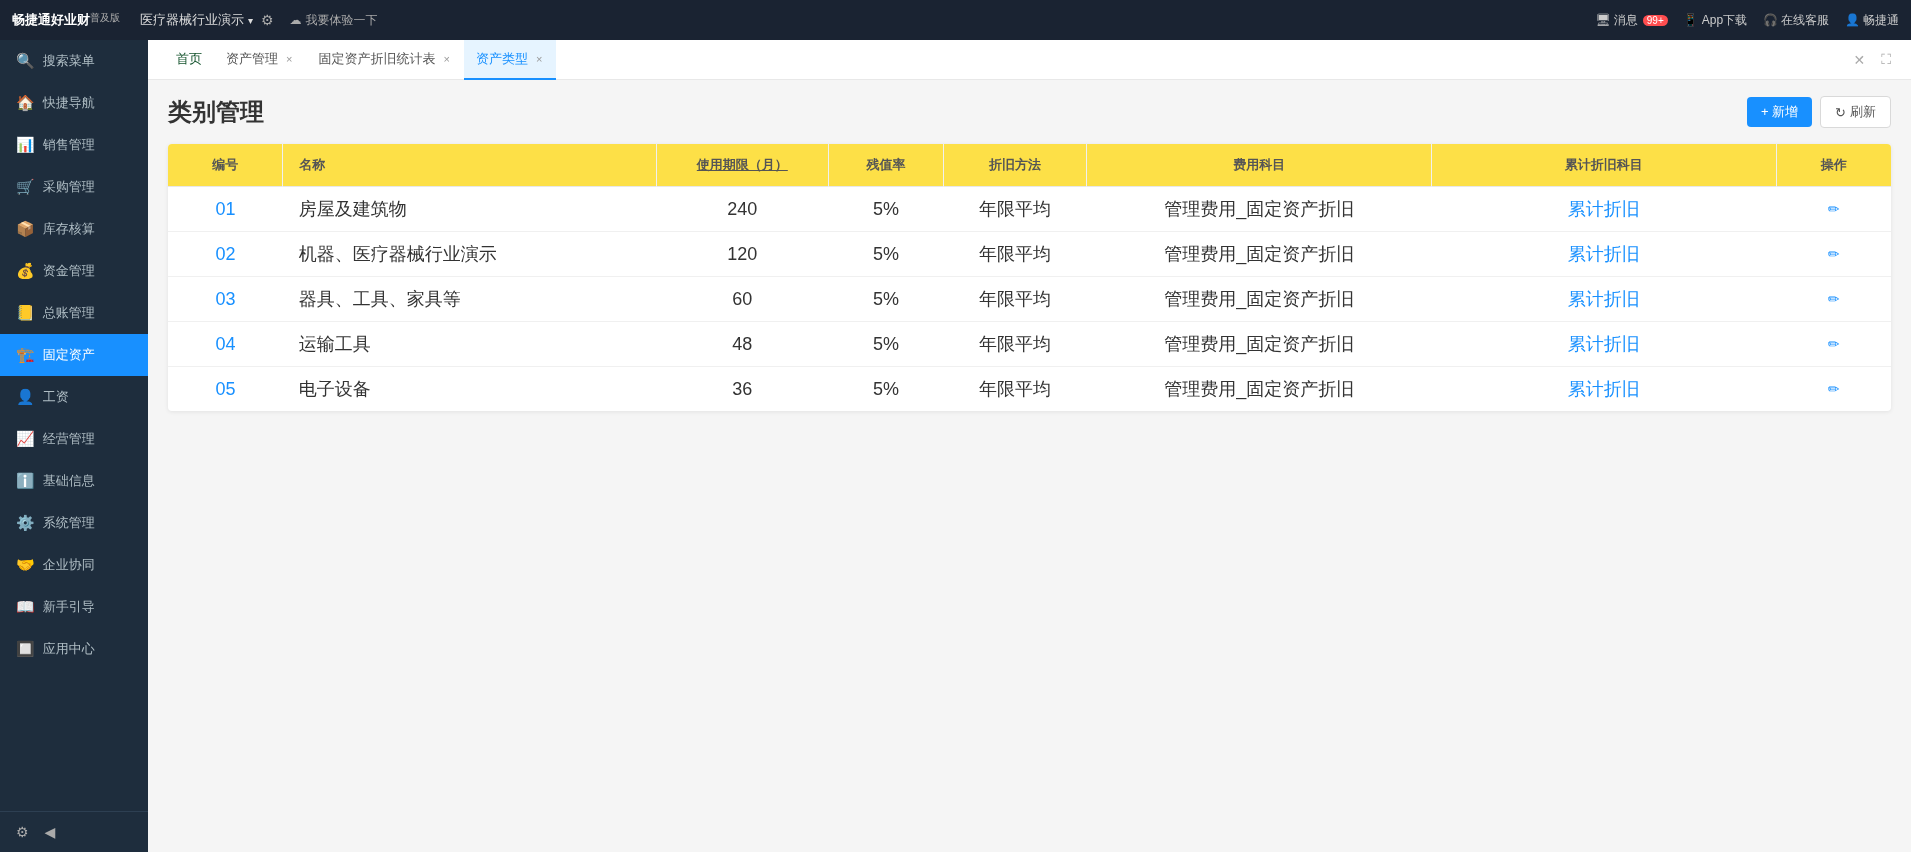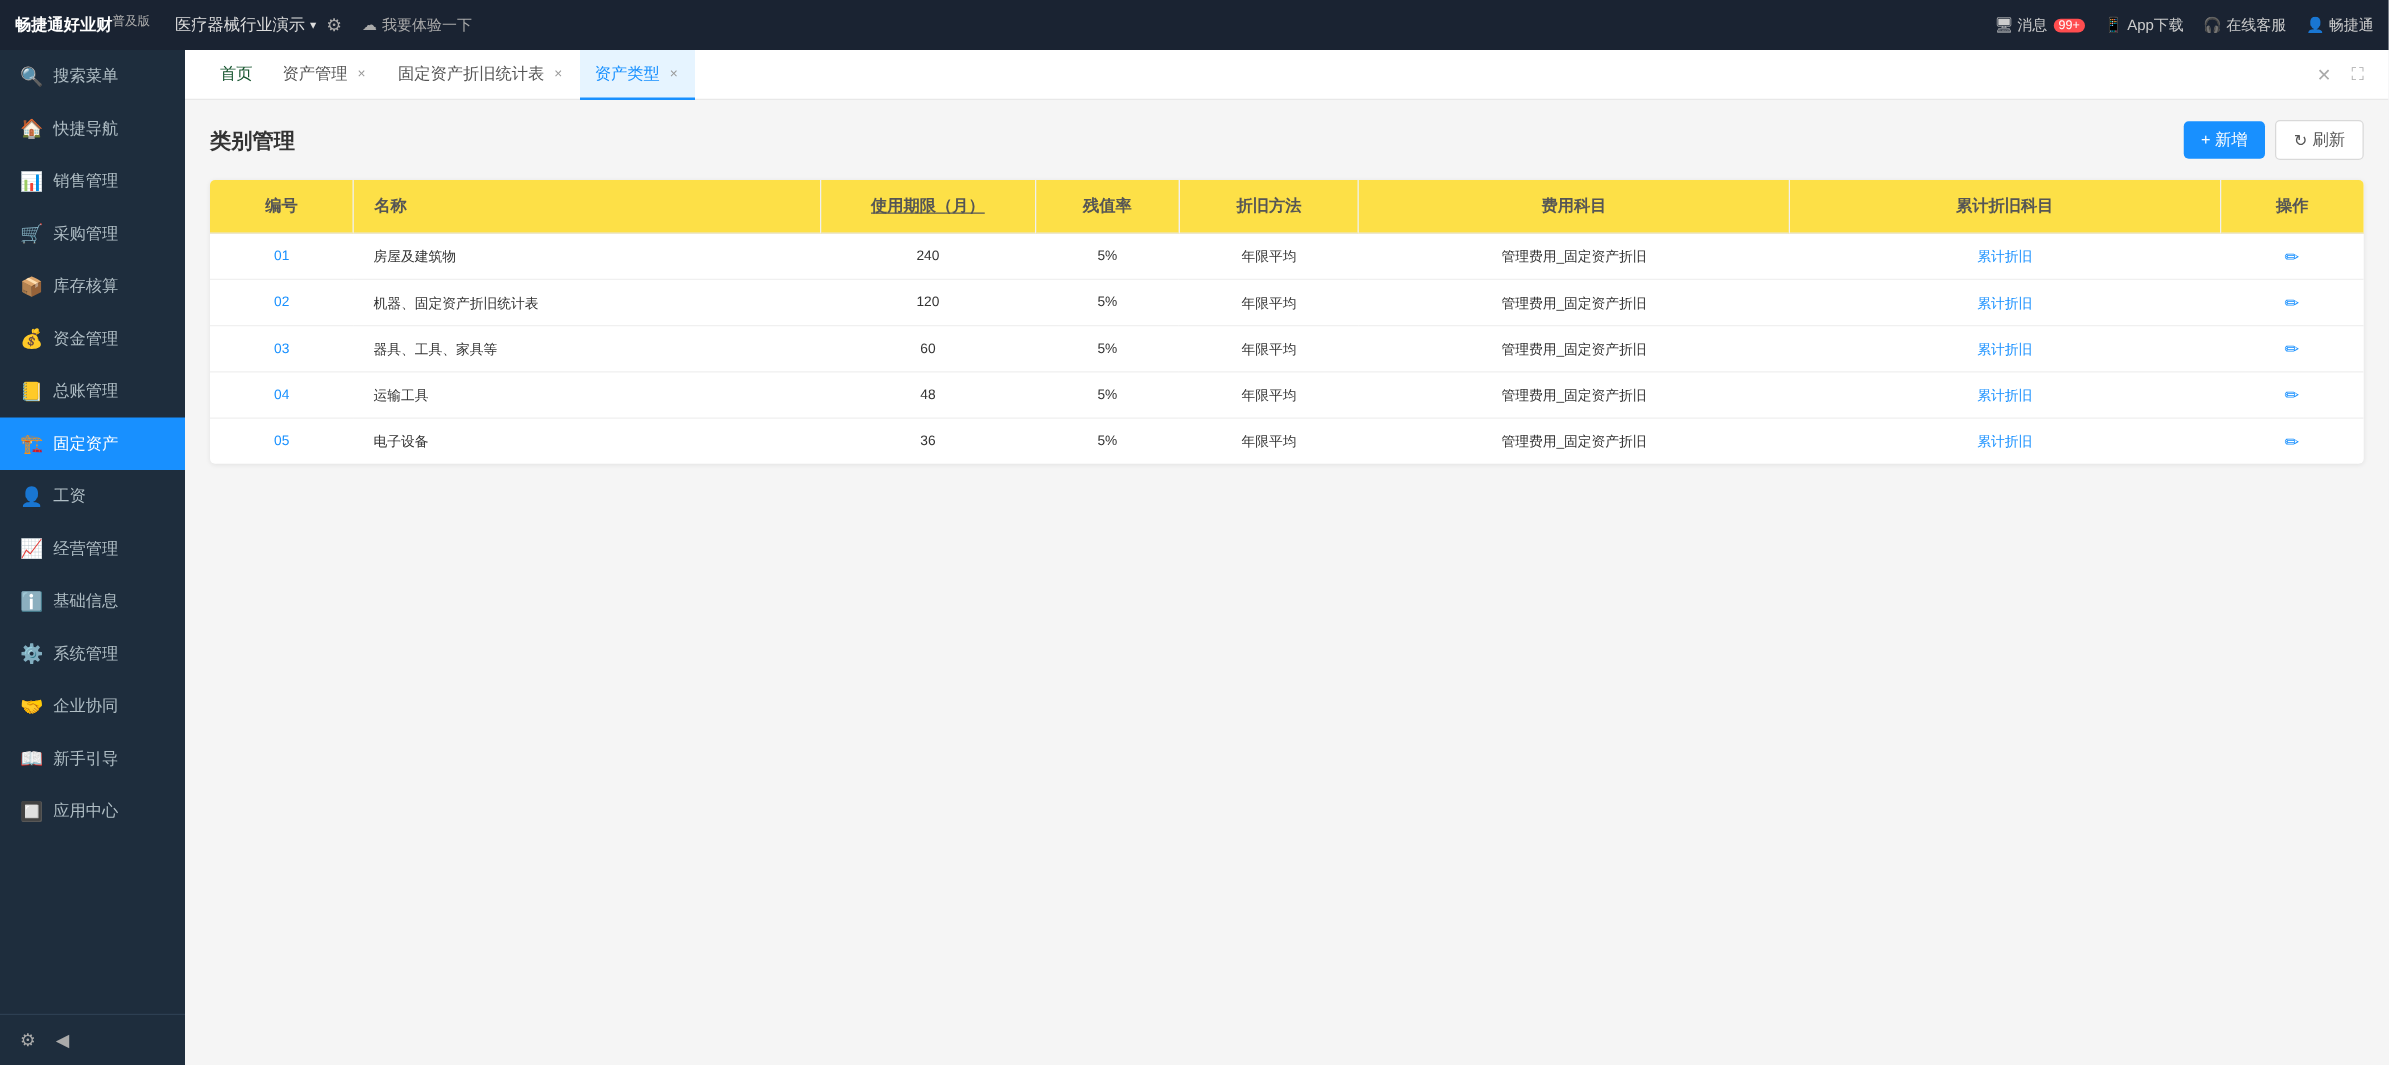--- a/index.html
+++ b/index.html
@@ -177,21 +177,21 @@
     }
 
     
     .page-header {
       display: flex;
       align-items: center;
       justify-content: space-between;
       margin-bottom: 16px;
     }
     .page-title {
-      font-size: 17px;
+      font-size: 24px;
       font-weight: bold;
       color: #333;
     }
     .page-actions {
       display: flex;
       align-items: center;
       gap: 8px;
     }
     .btn-new {
       background: #1890ff;
@@ -243,21 +243,21 @@
     }
     thead th:last-child { border-right: none; }
     tbody tr {
       border-bottom: 1px solid #f0f0f0;
       transition: background 0.15s;
     }
     tbody tr:last-child { border-bottom: none; }
     tbody td {
       padding: 10px 8px;
       text-align: center;
-      font-size: 11px;
+      font-size: 18px;
       color: #333;
     }
     .td-name { text-align: left; padding-left: 16px; }
     .td-link { color: #1890ff; cursor: pointer; }
     .td-edit { color: #1890ff; font-size: 14px; cursor: pointer; }
 
     
     ::-webkit-scrollbar { width: 6px; height: 6px; }
     ::-webkit-scrollbar-track { background: #f1f1f1; }
     ::-webkit-scrollbar-thumb { background: #ccc; border-radius: 3px; }
@@ -426,21 +426,21 @@
       <td class="td-name">房屋及建筑物</td>
       <td>240</td>
       <td>5%</td>
       <td>年限平均</td>
       <td>管理费用_固定资产折旧</td>
       <td><span style="color:#1890ff;">累计折旧</span></td>
       <td class="td-edit">✏</td>
     </tr>
               <tr>
       <td class="td-link">02</td>
-      <td class="td-name">机器、固定资产折旧统计表</td>
+      <td class="td-name">机器、医疗器械行业演示</td>
       <td>120</td>
       <td>5%</td>
       <td>年限平均</td>
       <td>管理费用_固定资产折旧</td>
       <td><span style="color:#1890ff;">累计折旧</span></td>
       <td class="td-edit">✏</td>
     </tr>
               <tr>
       <td class="td-link">03</td>
       <td class="td-name">器具、工具、家具等</td>

